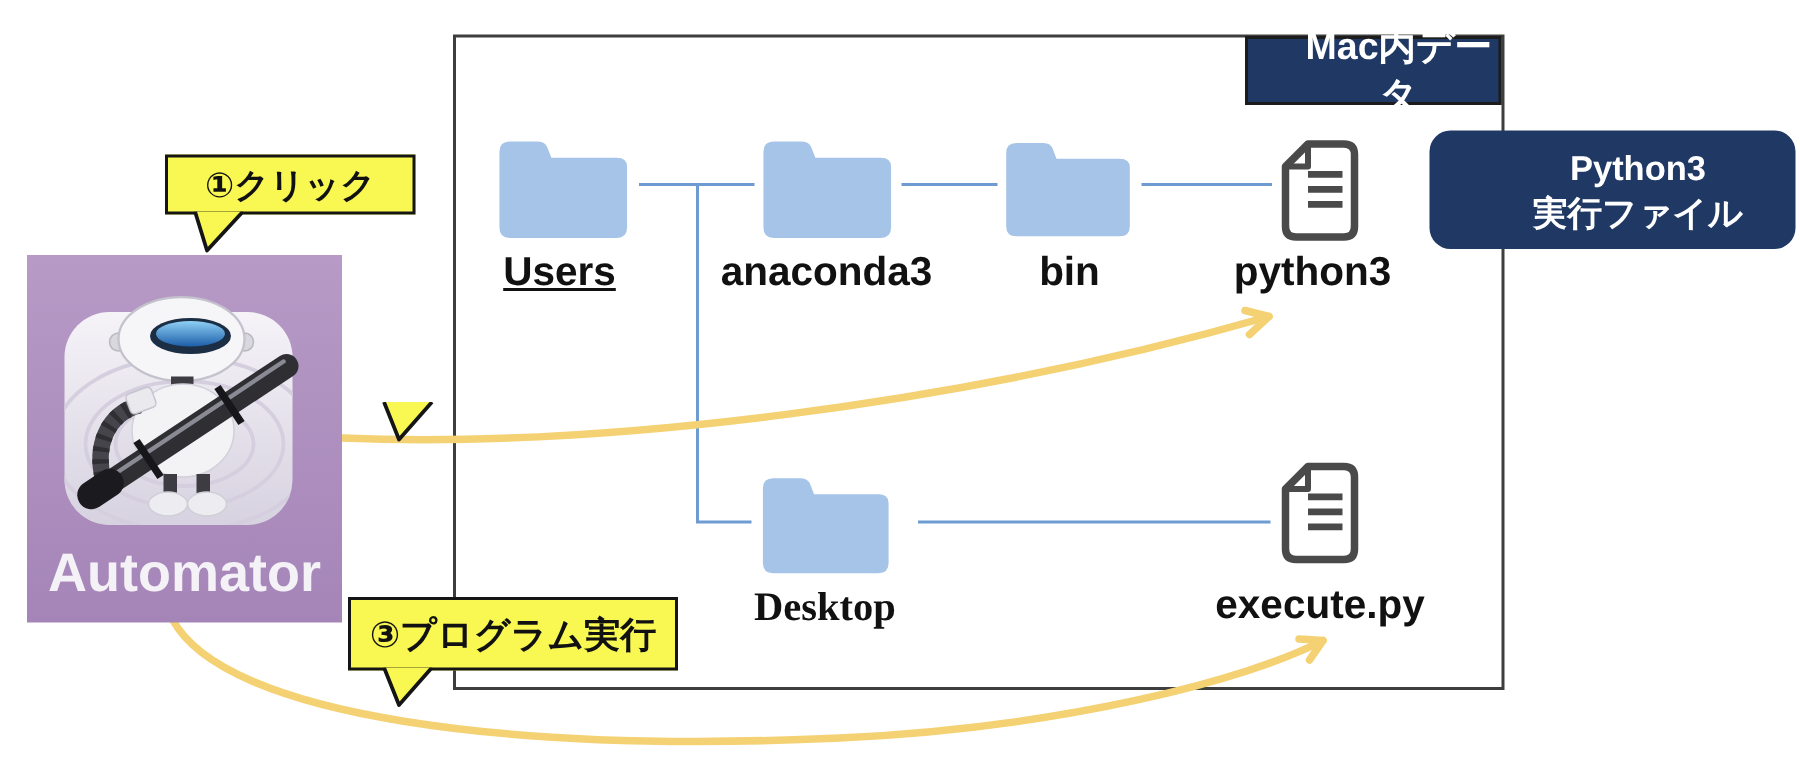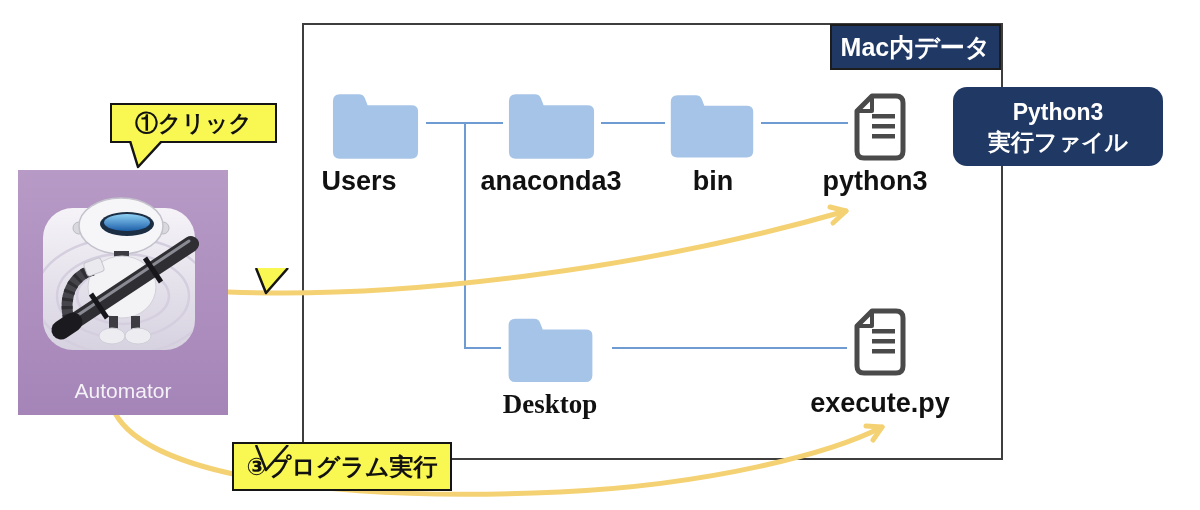--- a/index.html
+++ b/index.html
@@ -11,37 +11,37 @@
   
   .outer-box{left:302px;top:23px;width:697px;height:433px;border:2px solid #3e3e3e;background:#fff;z-index:1;}
   
   .svg-layer{left:0;top:0;width:1200px;height:510px;z-index:2;pointer-events:none;}
   .arrow-layer{z-index:4;}
   
   .node-icon{z-index:3;}
   .node-label{z-index:3;font-size:27px;font-weight:bold;color:#111;text-align:center;line-height:30px;}
   
   .navy{background:#1f3864;color:#fff;font-weight:bold;text-align:center;z-index:5;
-        display:flex;flex-direction:column;justify-content:center;}
+        display:flex;flex-direction:column;justify-content:center;padding-left:34px;}
   .mac-label{left:830px;top:24px;width:171px;height:46px;font-size:25px;border:2px solid #1c1c1c;box-sizing:border-box;}
   .annot{border-radius:14px;font-size:23px;line-height:30px;}
   .annot1{left:953px;top:87px;width:210px;height:79px;}
   .annot2{left:950px;top:303px;width:230px;height:77px;}
   
   .callout{background:#f9f751;border:2px solid #151515;color:#111;font-weight:bold;
            display:flex;align-items:center;justify-content:center;z-index:6;box-sizing:border-box;}
-  .callout1{left:110px;top:103px;width:167px;height:40px;font-size:23px;font-family:Liberation Serif, serif;}
+  .callout1{left:110px;top:103px;width:167px;height:40px;font-size:23px;}
   .callout2{left:232px;top:220px;width:211px;height:50px;font-size:22px;}
-  .callout3{left:232px;top:398px;width:220px;height:49px;font-size:24px;margin-top:44px;}
+  .callout3{left:232px;top:398px;width:220px;height:49px;font-size:24px;}
   .tail{z-index:7;}
   
   .automator-tile{left:18px;top:170px;width:210px;height:245px;z-index:5;
       background:linear-gradient(180deg,#b79ac6 0%,#a585b8 100%);}
   .automator-label{position:absolute;left:0;bottom:12px;width:100%;text-align:center;
-      color:#f4f1f7;font-size:21px;font-weight:400;}
+      color:#f4f1f7;font-size:36px;font-weight:700;}
 </style>
 </head>
 <body>
 
 <div id="stage">
 
   <div class="abs outer-box"></div>
 
   <svg class="abs svg-layer" viewBox="0 0 1200 510">
     <g stroke="#6f9bd3" stroke-width="2" fill="none">
@@ -74,21 +74,21 @@
     <rect x="19" y="42" width="23" height="4.5" fill="#4a4a4a"></rect>
   </svg>
   <svg class="abs node-icon" style="left:853px;top:307px" width="54" height="70" viewBox="0 0 54 70">
     <path d="M19 4 H43 Q50 4 50 11 V59 Q50 66 43 66 H11 Q4 66 4 59 V19 Z" fill="#ffffff" stroke="#4a4a4a" stroke-width="5" stroke-linejoin="round"></path>
     <path d="M19 4 L19 19 L4 19" fill="none" stroke="#4a4a4a" stroke-width="4" stroke-linejoin="round"></path>
     <rect x="19" y="22" width="23" height="4.5" fill="#4a4a4a"></rect>
     <rect x="19" y="32" width="23" height="4.5" fill="#4a4a4a"></rect>
     <rect x="19" y="42" width="23" height="4.5" fill="#4a4a4a"></rect>
   </svg>
 
-  <div class="abs node-label" style="left:289px;top:166px;width:140px;">Users</div>
+  <div class="abs node-label" style="left:303px;top:166px;width:140px;text-decoration:underline;">Users</div>
   <div class="abs node-label" style="left:463px;top:166px;width:176px;">anaconda3</div>
   <div class="abs node-label" style="left:645px;top:166px;width:136px;">bin</div>
   <div class="abs node-label" style="left:795px;top:166px;width:160px;">python3</div>
   <div class="abs node-label" style="left:468px;top:389px;width:164px;font-family:Liberation Serif, serif;">Desktop</div>
   <div class="abs node-label" style="left:798px;top:388px;width:164px;">execute.py</div>
 
   <svg class="abs svg-layer arrow-layer" viewBox="0 0 1200 510">
     <g stroke="#f4d173" stroke-width="5" fill="none" stroke-linecap="round" stroke-linejoin="round">
       <path d="M228 292 C400 299 640 270 846 211"></path>
       <polyline points="833,223 846,211 830,207"></polyline>

